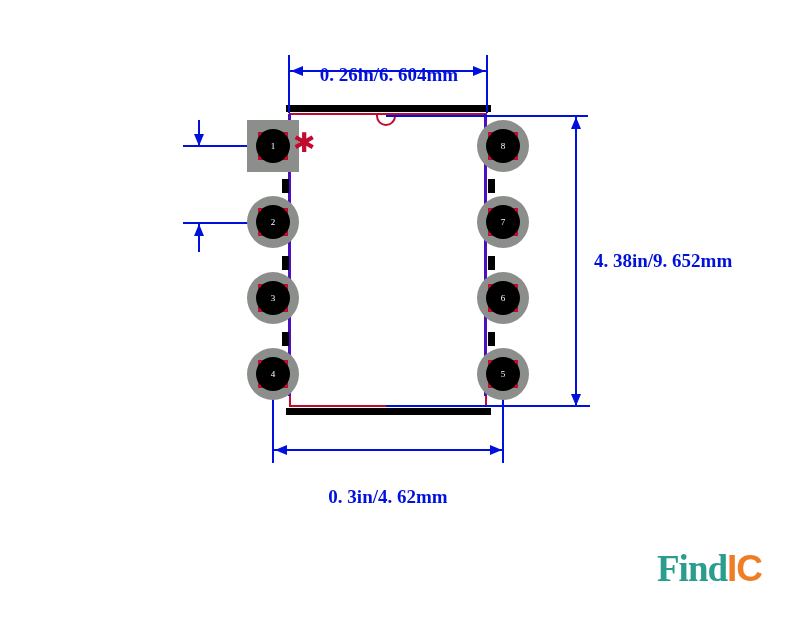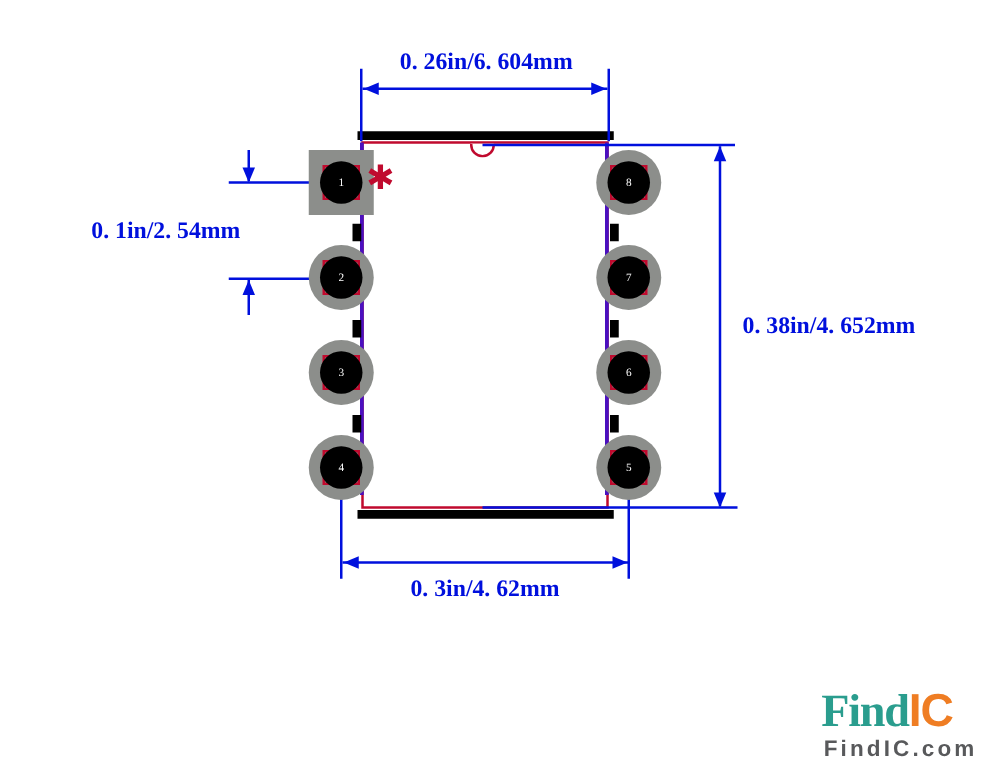--- a/index.html
+++ b/index.html
@@ -6,21 +6,21 @@
   #canvas{
     position:relative;width:800px;height:625px;background:#fff;overflow:hidden;
     font-family:"Liberation Serif", serif;
   }
   
   .dim-text{
     position:absolute;color:var(--dim-blue);
     font-family:"Liberation Serif", serif;font-weight:bold;font-size:19px;
     white-space:pre;line-height:19px;
   }
-  .centered{transform:translateX(-50%);}
+  .centered{transform:translateX(-50%);margin-top:25px;}
   
   .bline{position:absolute;background:var(--dim-blue);}
   
   .arrow{position:absolute;width:0;height:0;}
   .arrow.left {border-top:5px solid transparent;border-bottom:5px solid transparent;border-right:12px solid var(--dim-blue);}
   .arrow.right{border-top:5px solid transparent;border-bottom:5px solid transparent;border-left:12px solid var(--dim-blue);}
   .arrow.up   {border-left:5px solid transparent;border-right:5px solid transparent;border-bottom:12px solid var(--dim-blue);}
   .arrow.down {border-left:5px solid transparent;border-right:5px solid transparent;border-top:12px solid var(--dim-blue);}
   
   .pkg-outline{
@@ -96,28 +96,27 @@
   <div class="arrow left" style="left:291px;top:66px;"></div>
   <div class="arrow right" style="left:473px;top:66px;"></div>
   <div class="dim-text centered" style="left:389px;top:40px;">0. 26in/6. 604mm</div>
 
   <div class="bline" style="left:183px;top:145px;width:91px;height:2px;"></div>
   <div class="bline" style="left:183px;top:222px;width:91px;height:2px;"></div>
   <div class="bline" style="left:198px;top:120px;width:2px;height:25px;"></div>
   <div class="arrow down" style="left:194px;top:134px;"></div>
   <div class="bline" style="left:198px;top:224px;width:2px;height:28px;"></div>
   <div class="arrow up" style="left:194px;top:224px;"></div>
-  <div class="dim-text" style="left:73px;top:175px;">0. 1in/2. 54mm</div>
 
   <div class="bline" style="left:386px;top:115px;width:202px;height:2px;"></div>
   <div class="bline" style="left:386px;top:405px;width:204px;height:2px;"></div>
   <div class="bline" style="left:575px;top:117px;width:2px;height:288px;"></div>
   <div class="arrow up" style="left:571px;top:117px;"></div>
   <div class="arrow down" style="left:571px;top:394px;"></div>
-  <div class="dim-text" style="left:594px;top:251px;">0. 38in/4. 652mm</div>
+  <div class="dim-text" style="left:594px;top:251px;">4. 38in/9. 652mm</div>
 
   <div class="bline" style="left:272px;top:374px;width:2px;height:89px;"></div>
   <div class="bline" style="left:502px;top:374px;width:2px;height:89px;"></div>
   <div class="bline" style="left:274px;top:449px;width:229px;height:2px;"></div>
   <div class="arrow left" style="left:275px;top:445px;"></div>
   <div class="arrow right" style="left:490px;top:445px;"></div>
   <div class="dim-text centered" style="left:388px;top:462px;">0. 3in/4. 62mm</div>
 
   <div id="pads">
       <div class="pad square" style="left: 273px; top: 146px;">
@@ -159,16 +158,15 @@
         <div class="outer"></div>
         <div class="redsq"></div>
         <div class="hole">5</div>
       </div>
     </div>
 
   <div class="pin1-star">✱</div>
 
   <div class="logo">
     <div class="logo-main"><span class="p1">Find</span><span class="p2">IC</span></div>
-    <div class="logo-sub">FindIC.com</div>
   </div>
 
 </div>
 
 </body></html>

